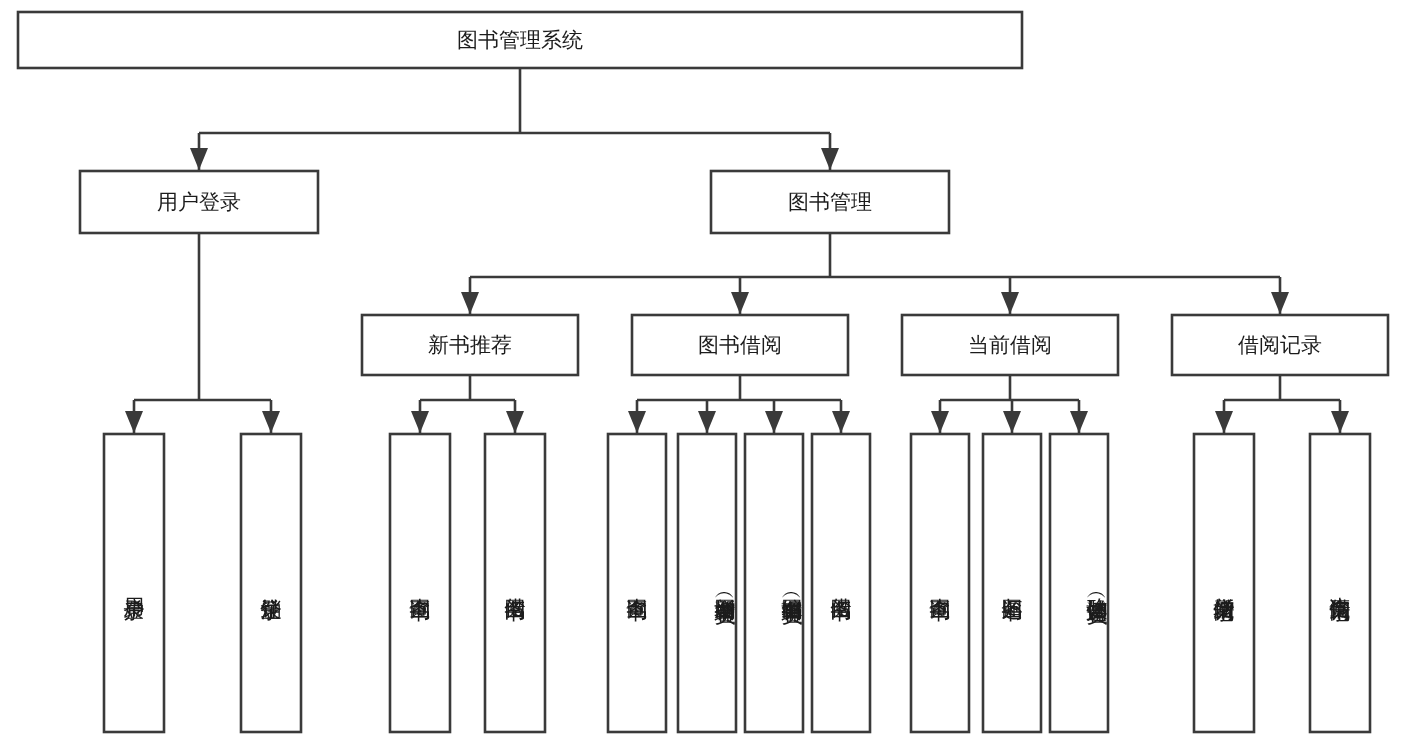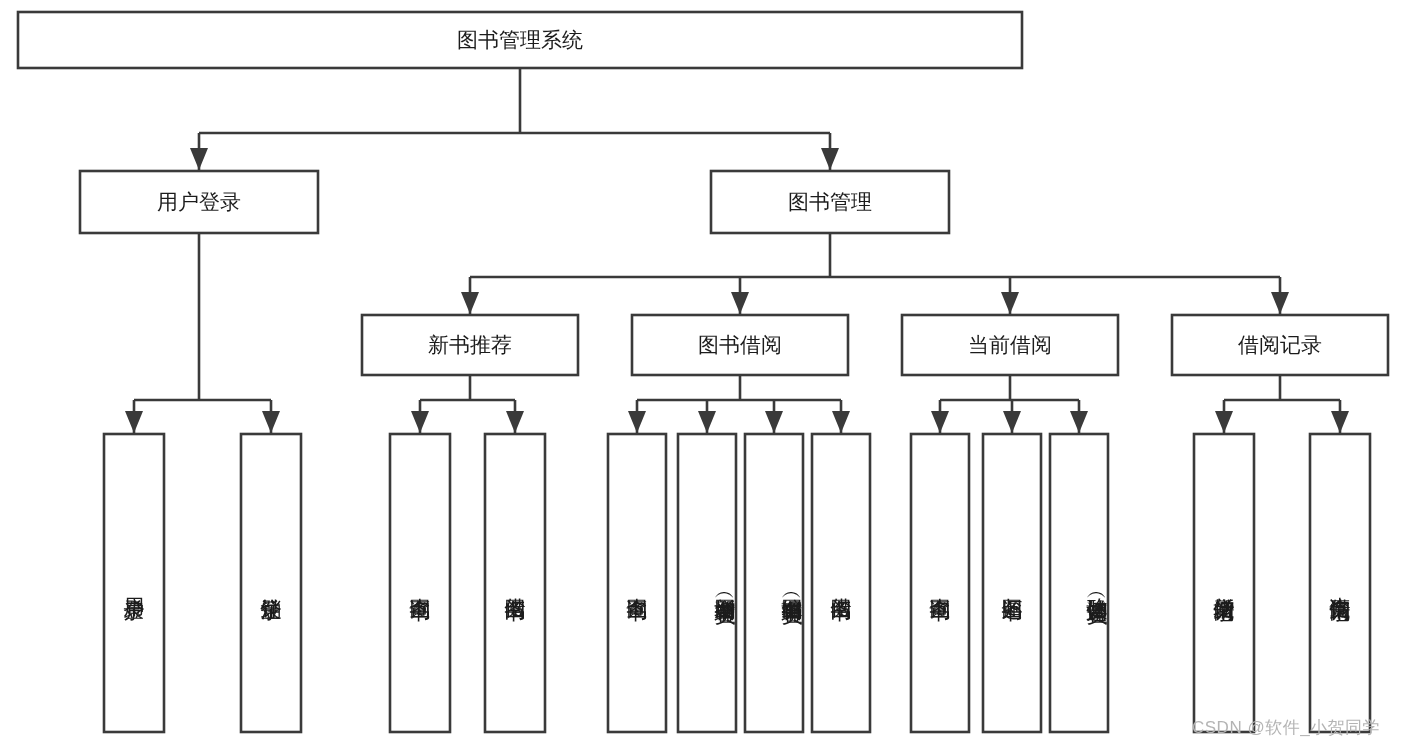--- a/index.html
+++ b/index.html
@@ -217,15 +217,14 @@
       <div class="vlabel" style="left: 678px; width: 58px; top: 442px; height: 286px; display: flex; align-items: flex-start; justify-content: center;">新增图书（管理员）</div>
       <div class="vlabel" style="left: 745px; width: 58px; top: 442px; height: 286px; display: flex; align-items: flex-start; justify-content: center;">编辑图书（管理员）</div>
       <div class="vlabel" style="left: 812px; width: 58px; top: 434px; height: 298px; display: flex; align-items: center; justify-content: center;">借阅图书</div>
       <div class="vlabel" style="left: 911px; width: 58px; top: 434px; height: 298px; display: flex; align-items: center; justify-content: center;">查询图书</div>
       <div class="vlabel" style="left: 983px; width: 58px; top: 434px; height: 298px; display: flex; align-items: center; justify-content: center;">归还图书</div>
       <div class="vlabel" style="left: 1050px; width: 58px; top: 442px; height: 286px; display: flex; align-items: flex-start; justify-content: center;">确认归还（管理员）</div>
       <div class="vlabel" style="left: 1194px; width: 60px; top: 434px; height: 298px; display: flex; align-items: center; justify-content: center;">新增借阅记录</div>
       <div class="vlabel" style="left: 1310px; width: 60px; top: 434px; height: 298px; display: flex; align-items: center; justify-content: center;">查询借阅记录</div>
     </div>
 
-  <div class="watermark">CSDN @软件_小贺同学</div>
 
 </div>
 
 </body></html>

